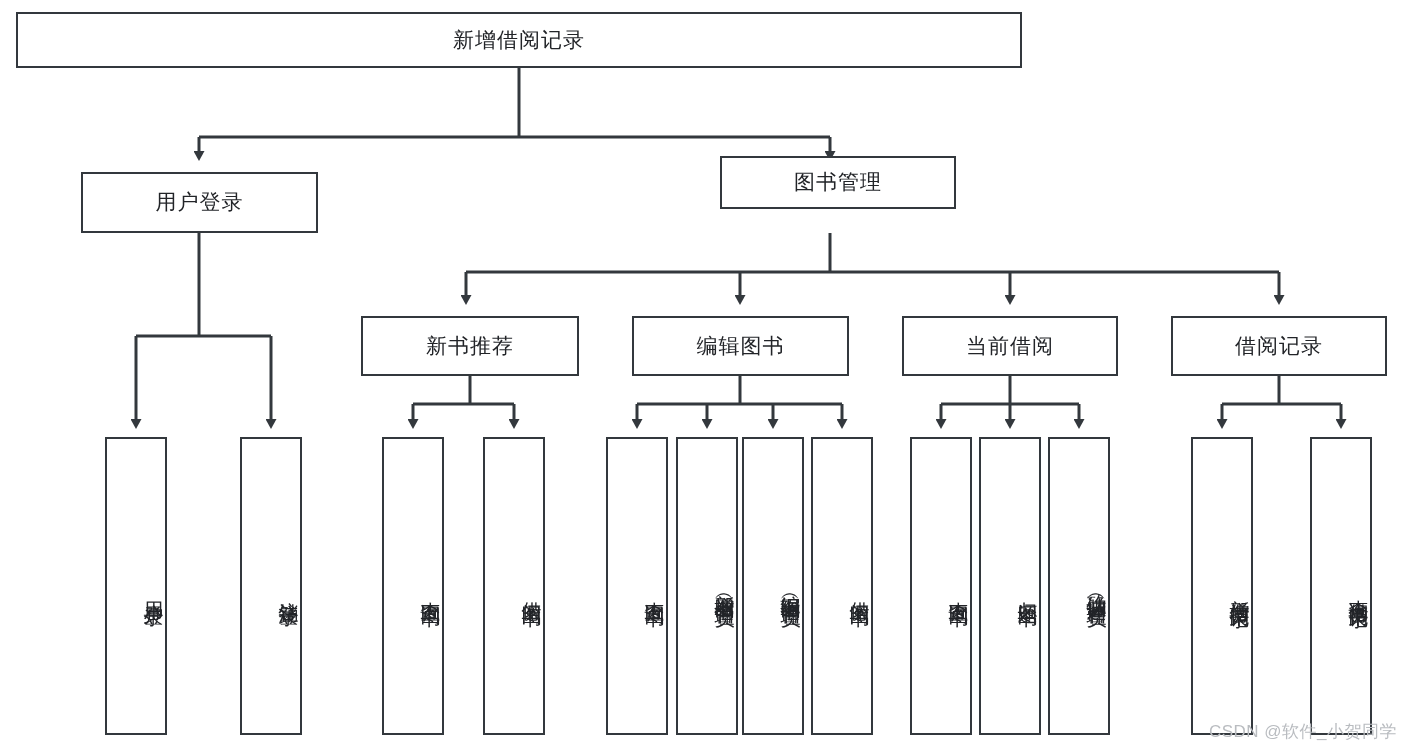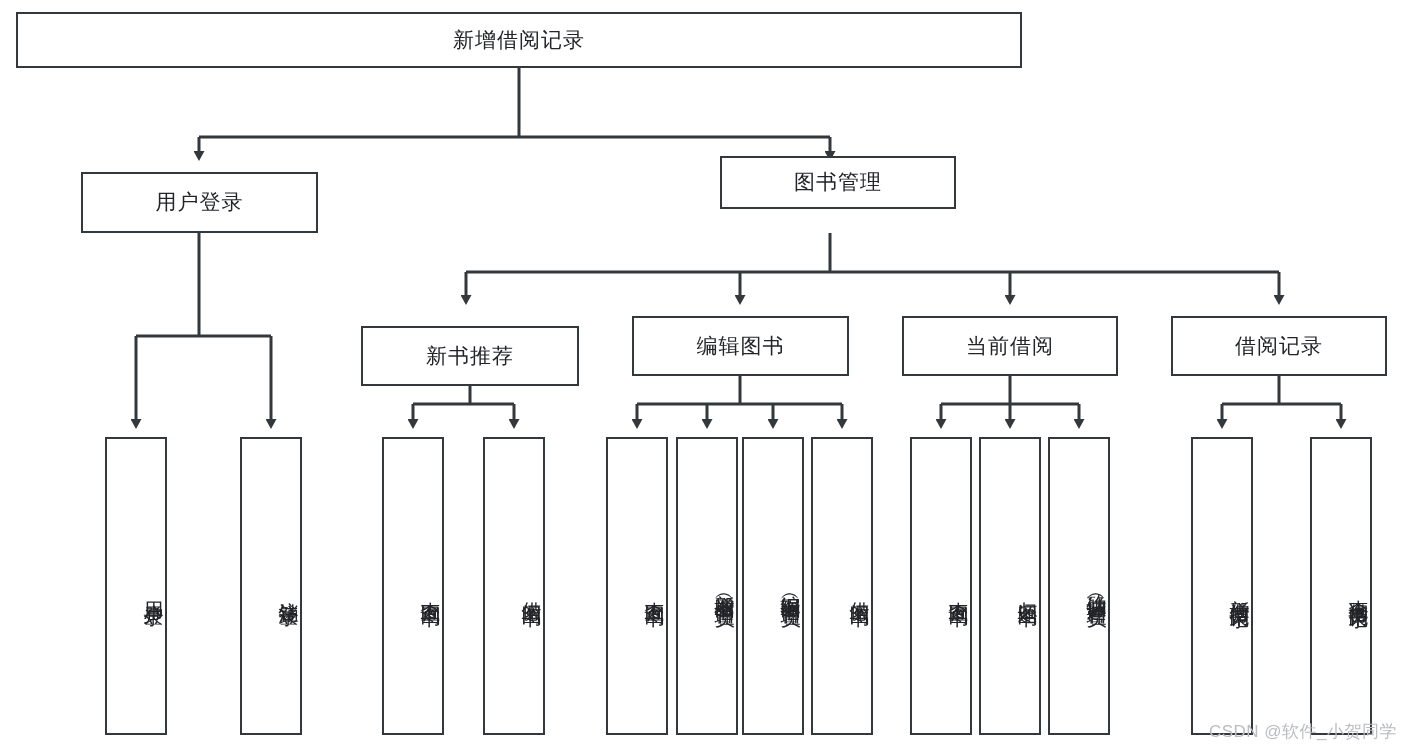--- a/index.html
+++ b/index.html
@@ -133,21 +133,21 @@
     <span class="label">新增借阅记录</span>
   </div>
 
   <div class="node horiz" style="left:81px; top:172px; width:237px; height:61px;">
     <span class="label">用户登录</span>
   </div>
   <div class="node horiz" style="left:712px; top:156px; width:236px; height:53px;margin-left:8px;">
     <span class="label">图书管理</span>
   </div>
 
-  <div class="node horiz" style="left:361px; top:316px; width:218px; height:60px;margin-top:10px;">
+  <div class="node horiz" style="left:361px; top:316px; width:218px; height:60px;">
     <span class="label">新书推荐</span>
   </div>
   <div class="node horiz" style="left:632px; top:316px; width:217px; height:60px;">
     <span class="label">编辑图书</span>
   </div>
   <div class="node horiz" style="left:902px; top:316px; width:216px; height:60px;text-align:center;">
     <span class="label">当前借阅</span>
   </div>
   <div class="node horiz" style="left:1171px; top:316px; width:216px; height:60px;">
     <span class="label">借阅记录</span>

